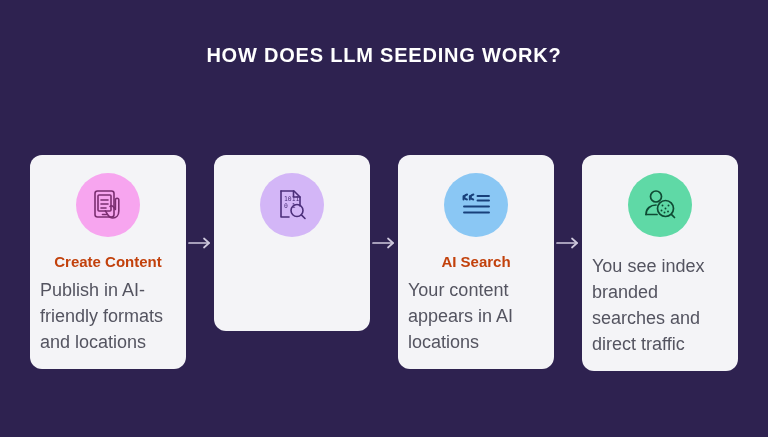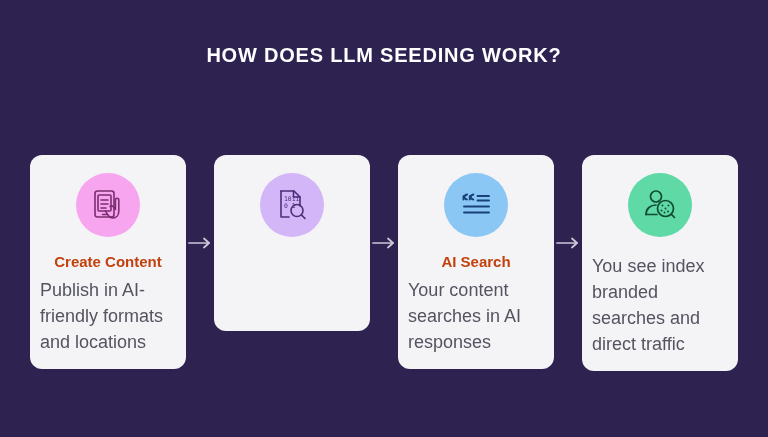--- a/index.html
+++ b/index.html
@@ -145,21 +145,21 @@
             <path d="M13.8 14.5c0-2.6 1.6-4.4 3.6-5M13.8 14.5v-3.2"></path>
             <path d="M14.3 11.2c0.2 2 1.2 3.3 3 3.3" stroke-width="1.8"></path>
             <line x1="21.5" y1="11" x2="33" y2="11"></line>
             <line x1="21.5" y1="15.5" x2="33" y2="15.5"></line>
             <line x1="8" y1="21.5" x2="33" y2="21.5"></line>
             <line x1="8" y1="27.5" x2="33" y2="27.5"></line>
           </svg>
         </span>
       </div>
       <div class="card-title">AI Search</div>
-      <div class="card-desc">Your content searches in AI responses</div>
+      <div class="card-desc">Your content appears in AI locations</div>
     </div>
 
     <div class="arrow">
       <span>
         <svg width="26" height="14" viewBox="0 0 26 14" fill="none" stroke="#CFC9DD" stroke-width="1.7" stroke-linecap="round" stroke-linejoin="round">
           <line x1="2" y1="7" x2="22" y2="7"></line>
           <polyline points="17,2.5 22,7 17,11.5"></polyline>
         </svg>
       </span>
     </div>

